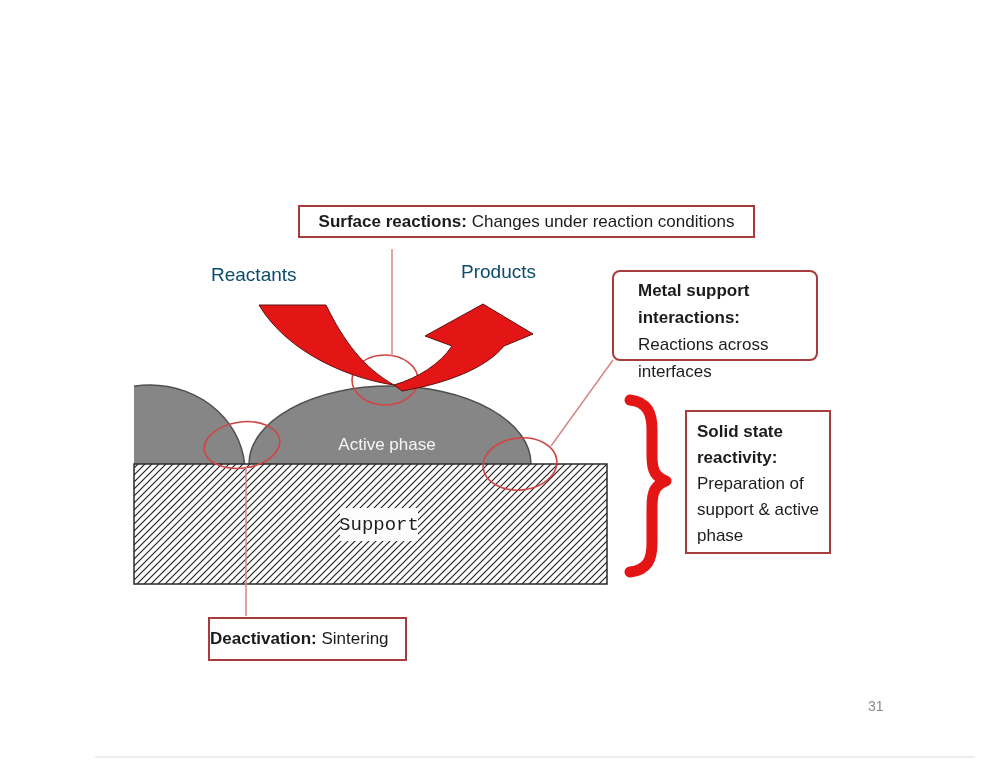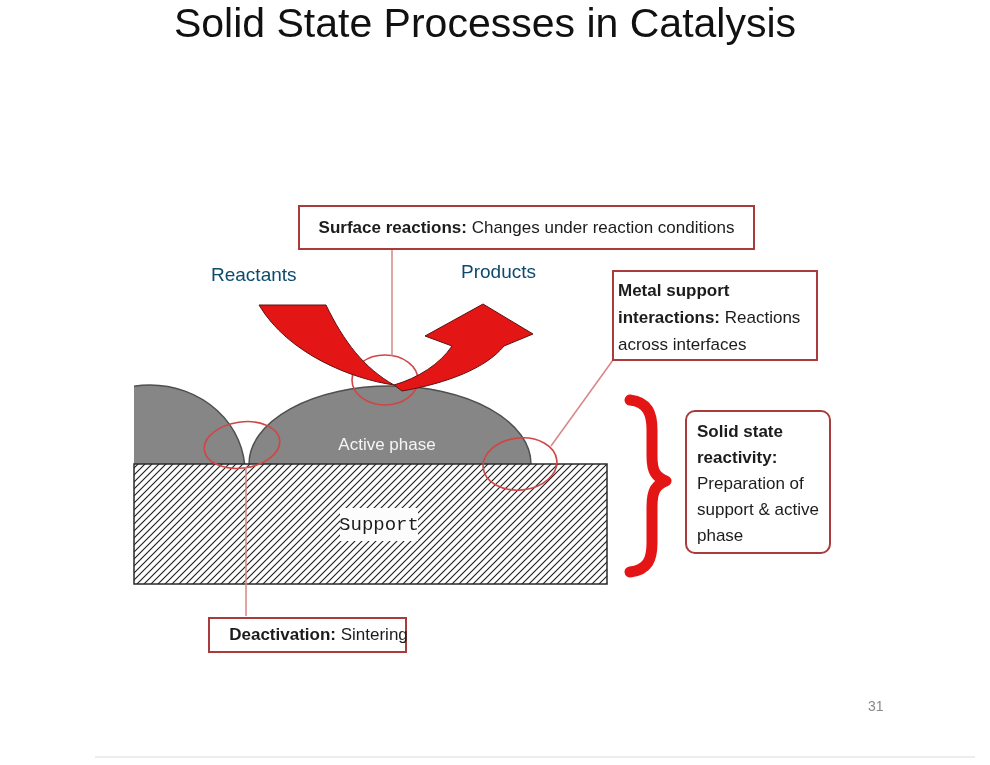--- a/index.html
+++ b/index.html
@@ -36,40 +36,39 @@
     border: 2px solid #a83c3c;
     background: #ffffff;
     font-size: 17px;
     line-height: 26px;
     color: #1c1c1c;
     box-sizing: border-box;
   }
   .callout-box .term { font-weight: bold; }
 
   #surface-box {
-    left: 298px; top: 205px; width: 457px; height: 45px;
+    left: 298px; top: 205px; width: 457px; height: 33px;
     display: flex; align-items: center; justify-content: center;
     white-space: nowrap;
   }
   #metal-box {
     left: 612px; top: 270px; width: 206px; height: 91px;
-    padding: 5px 4px;
+    padding: 5px 24px;
     line-height: 27px;
+    border-radius: 8px;
   }
   #solid-box {
     left: 685px; top: 410px; width: 146px; height: 144px;
     padding: 7px 10px;
     line-height: 26px;
-    border-radius: 10px;
   }
   #deactivation-box {
-    left: 208px; top: 617px; width: 199px; height: 36px;
-    display: flex; align-items: center; justify-content: center;
+    left: 208px; top: 617px; width: 199px; height: 44px;
+    display: flex; align-items: center; justify-content: flex-start;
     white-space: nowrap;
-    padding-left: 22px;
   }
 
   #diagram-svg { left: 0; top: 0; }
 
   #active-phase-label {
     left: 282px; top: 435px; width: 210px;
     text-align: center;
     font-size: 17px;
     color: #f5f5f5;
   }
@@ -91,21 +90,20 @@
   #bottom-edge {
     left: 95px; top: 756px; width: 880px; height: 2px;
     background: #ededed;
   }
 </style>
 </head>
 <body>
 
 <div id="slide">
 
-  <div id="title" class="abs">Solid State Processes in Catalysis</div>
 
   <svg id="diagram-svg" class="abs" width="990" height="765" viewBox="0 0 990 765">
     <defs>
       <pattern id="hatch" patternUnits="userSpaceOnUse" width="7" height="7">
         <rect width="7" height="7" fill="#fdfdfd"></rect>
         <path d="M-1,1 L1,-1 M-1,8 L8,-1 M6,8 L8,6" stroke="#1c1c1c" stroke-width="1.1"></path>
       </pattern>
       <clipPath id="clip-left">
         <rect x="134" y="300" width="856" height="465"></rect>
       </clipPath>

